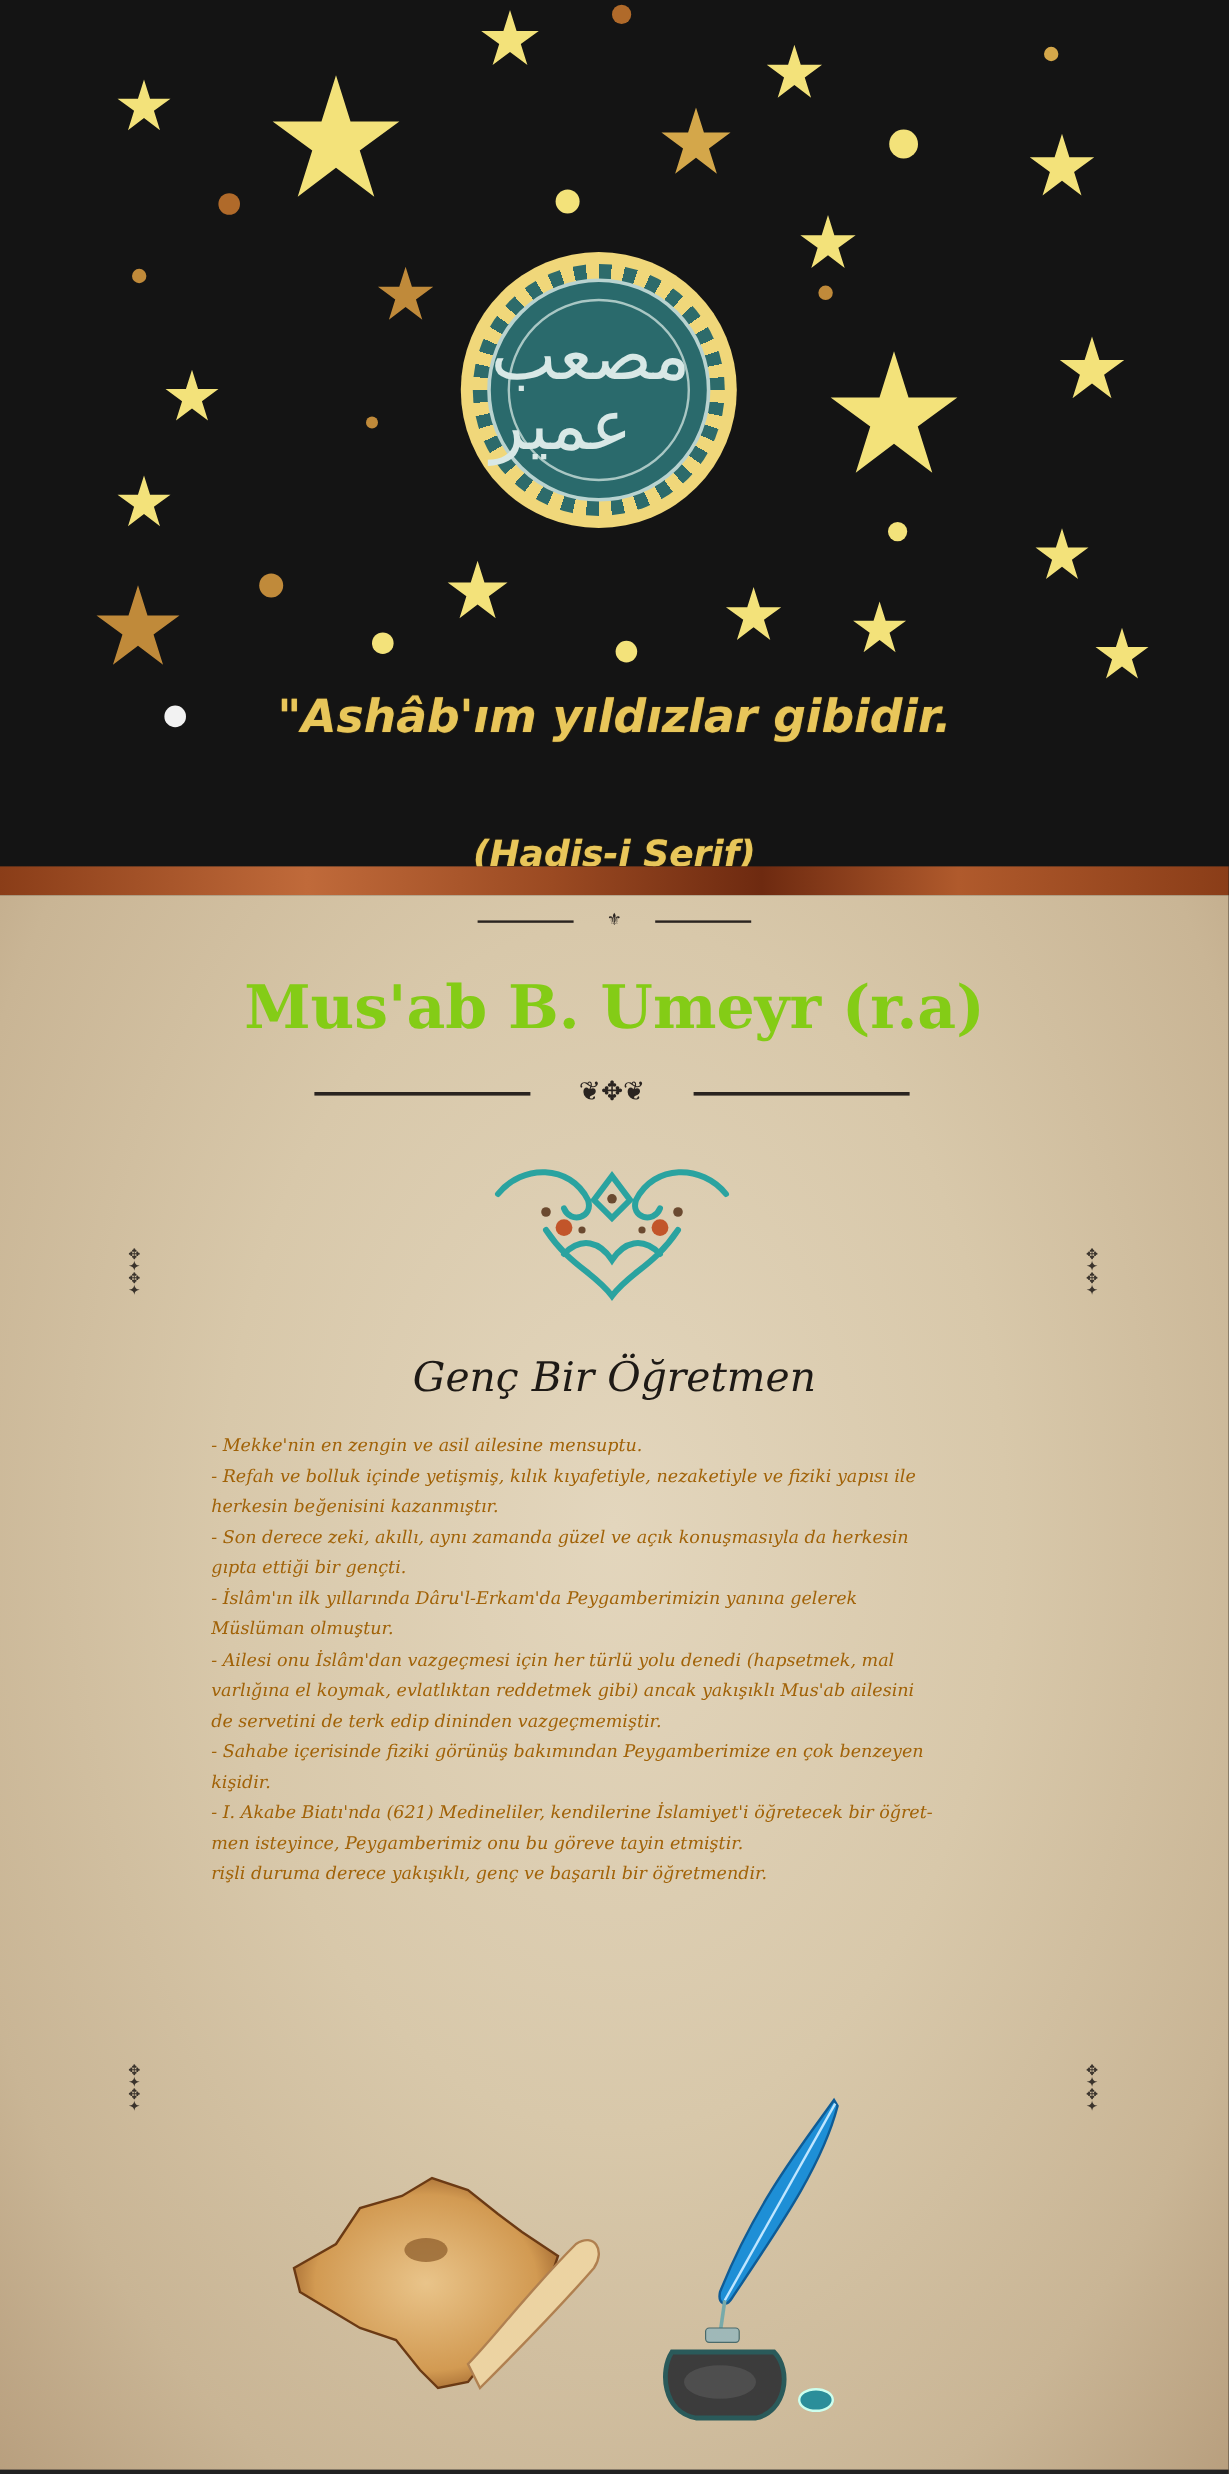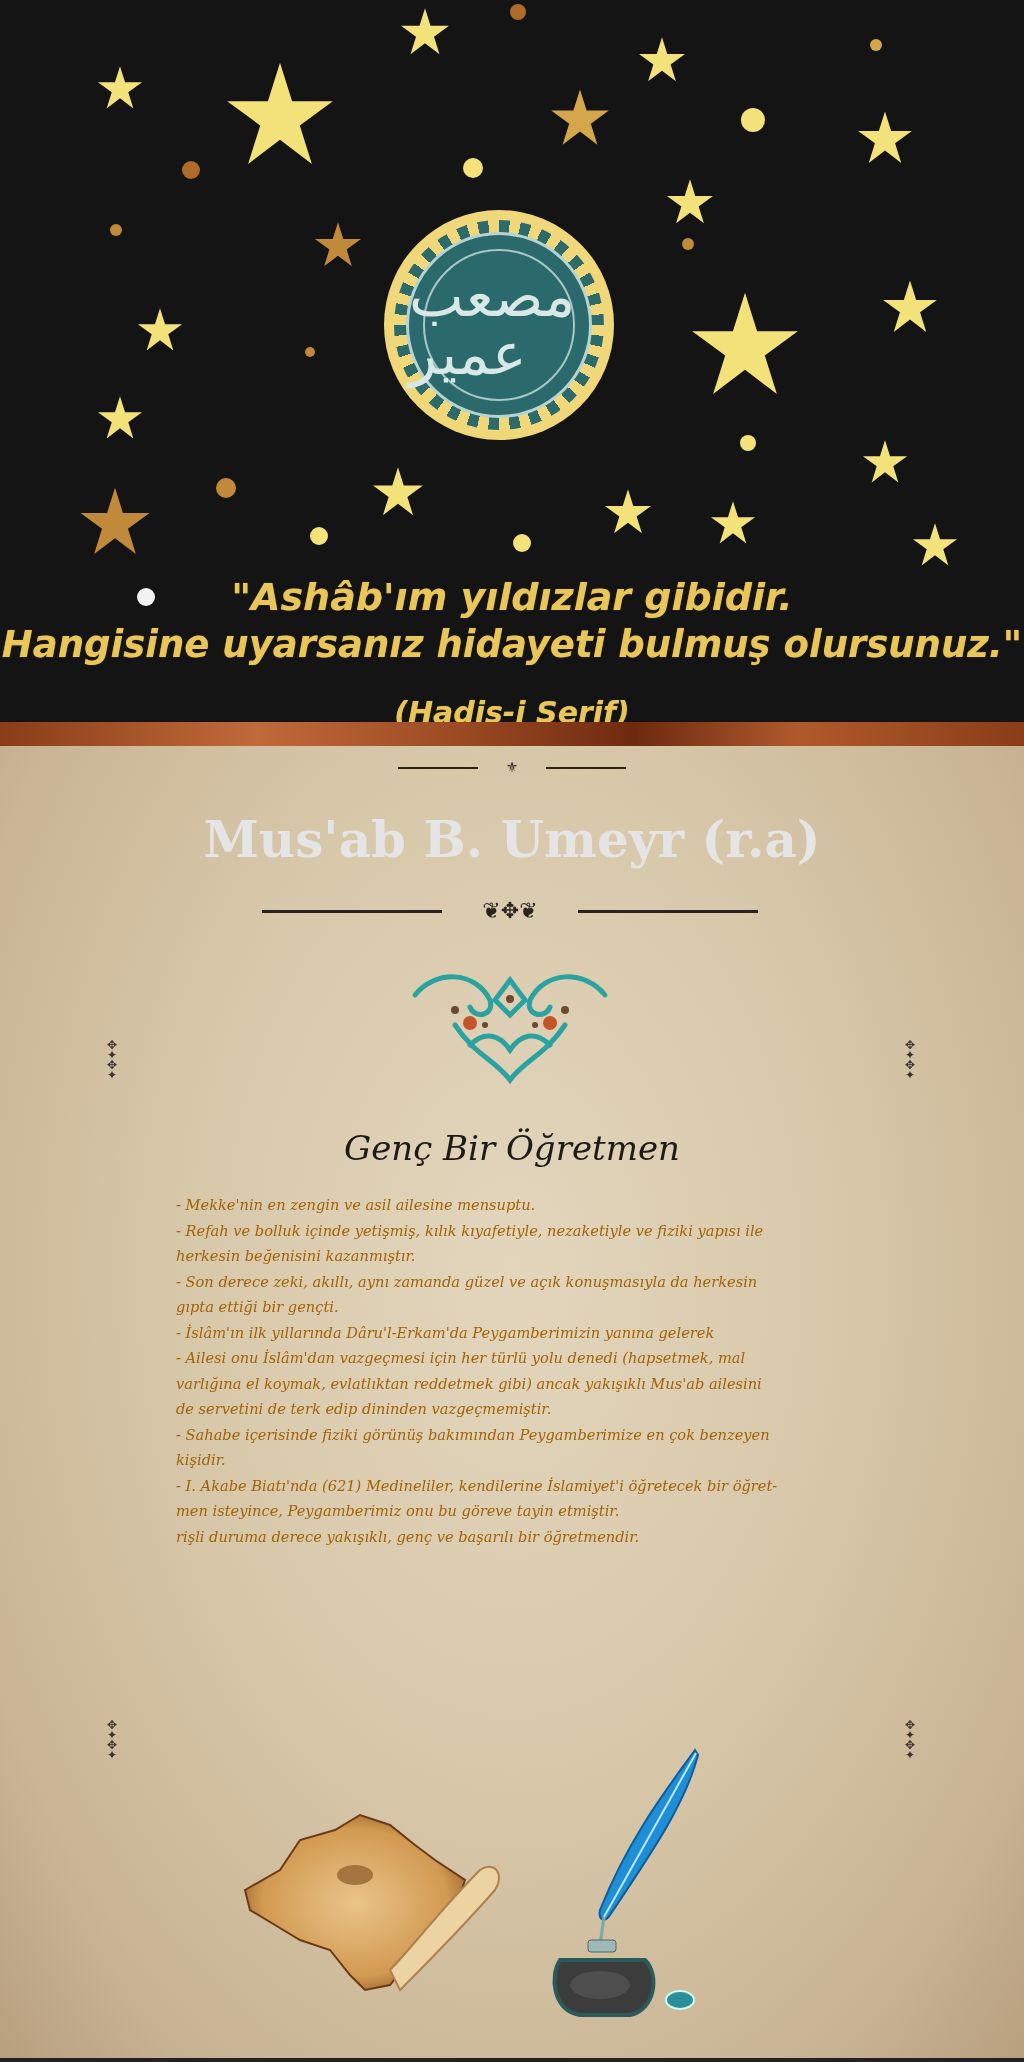--- a/index.html
+++ b/index.html
@@ -26,21 +26,21 @@
   .quote.l2{top:623px;font-size:37px;}
   .quote.l3{top:676px;font-size:30px;margin-top:19px;}
   .copper{position:absolute;left:0;top:722px;width:1024px;height:24px;
         background:linear-gradient(90deg,#8a3d18 0%,#c06a3a 25%,#9b4a22 45%,#6e2a10 62%,#b05a2c 78%,#8a3d18 100%);}
   
   .parchment{position:absolute;left:0;top:746px;width:1024px;height:1316px;
         background:
           radial-gradient(ellipse at 50% 40%,#e3d6bd 0%,#d8c8aa 45%,#c9b595 80%,#b89f7e 100%);}
   .rule{position:absolute;height:2px;background:#2a2420;}
   .orn-small{position:absolute;left:487px;top:760px;width:50px;height:14px;color:#2a2420;font-size:14px;text-align:center;line-height:14px;}
-  .title{position:absolute;left:0;top:810px;width:1024px;text-align:center;color:#e5e5e5;
+  .title{position:absolute;left:0;top:810px;width:1024px;text-align:center;color:#84cc16;
         font-family:"DejaVu Serif",serif;font-weight:bold;font-size:50px;}
   .orn-mid{position:absolute;left:455px;top:897px;width:110px;height:28px;color:#2a2420;font-size:22px;text-align:center;line-height:28px;}
   .teal-orn{position:absolute;left:395px;top:965px;width:230px;height:120px;}
   .side-orn{position:absolute;width:16px;height:60px;color:#3a332c;font-size:12px;line-height:10px;text-align:center;}
   .subtitle{position:absolute;left:0;top:1128px;width:1024px;text-align:center;color:#1e1a16;
         font-family:"DejaVu Serif",serif;font-style:italic;font-size:34px;}
   .body{position:absolute;left:176px;top:1192px;width:640px;color:#a16207;
         font-family:"DejaVu Serif",serif;font-style:italic;font-size:14.6px;line-height:25.5px;}
   .body p{margin:0;}
   .scroll-img{position:absolute;left:240px;top:1800px;width:280px;height:200px;}
@@ -125,21 +125,20 @@
 
     <div class="seal">
       <div class="seal-teeth"></div>
       <div class="seal-inner">
         <div class="seal-inner2"></div>
         <div class="seal-text">مصعب عمير</div>
       </div>
     </div>
 
     <div class="quote l1">"Ashâb'ım yıldızlar gibidir.</div>
-    <div class="quote l2">Hangisine uyarsanız hidayeti bulmuş olursunuz."</div>
     <div class="quote l3">(Hadis-i Şerif)</div>
   </div>
 
   <div class="copper"></div>
 
   <div class="parchment"></div>
 
   <div class="rule" style="left:398px;top:767px;width:80px;"></div>
   <div class="orn-small">⚜</div>
   <div class="rule" style="left:546px;top:767px;width:80px;"></div>
@@ -178,20 +177,21 @@
 
   <div class="subtitle">Genç Bir Öğretmen</div>
 
   <div class="body">
     <p>- Mekke'nin en zengin ve asil ailesine mensuptu.</p>
     <p>- Refah ve bolluk içinde yetişmiş, kılık kıyafetiyle, nezaketiyle ve fiziki yapısı ile</p>
     <p>herkesin beğenisini kazanmıştır.</p>
     <p>- Son derece zeki, akıllı, aynı zamanda güzel ve açık konuşmasıyla da herkesin</p>
     <p>gıpta ettiği bir gençti.</p>
     <p>- İslâm'ın ilk yıllarında Dâru'l-Erkam'da Peygamberimizin yanına gelerek</p>
+    <p>Müslüman olmuştur.</p>
     <p>- Ailesi onu İslâm'dan vazgeçmesi için her türlü yolu denedi (hapsetmek, mal</p>
     <p>varlığına el koymak, evlatlıktan reddetmek gibi) ancak yakışıklı Mus'ab ailesini</p>
     <p>de servetini de terk edip dininden vazgeçmemiştir.</p>
     <p>- Sahabe içerisinde fiziki görünüş bakımından Peygamberimize en çok benzeyen</p>
     <p>kişidir.</p>
     <p>- I. Akabe Biatı'nda (621) Medineliler, kendilerine İslamiyet'i öğretecek bir öğret-</p>
     <p>men isteyince, Peygamberimiz onu bu göreve tayin etmiştir.</p>
     <p>rişli duruma derece yakışıklı, genç ve başarılı bir öğretmendir.</p>
   </div>
 

